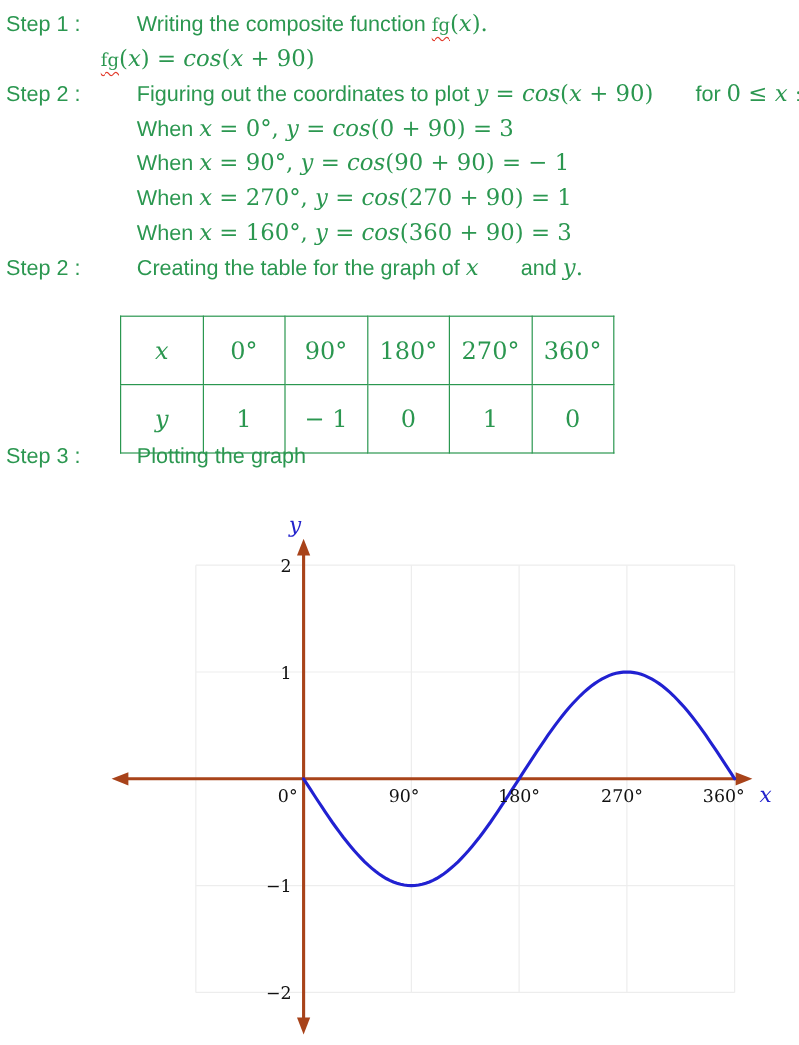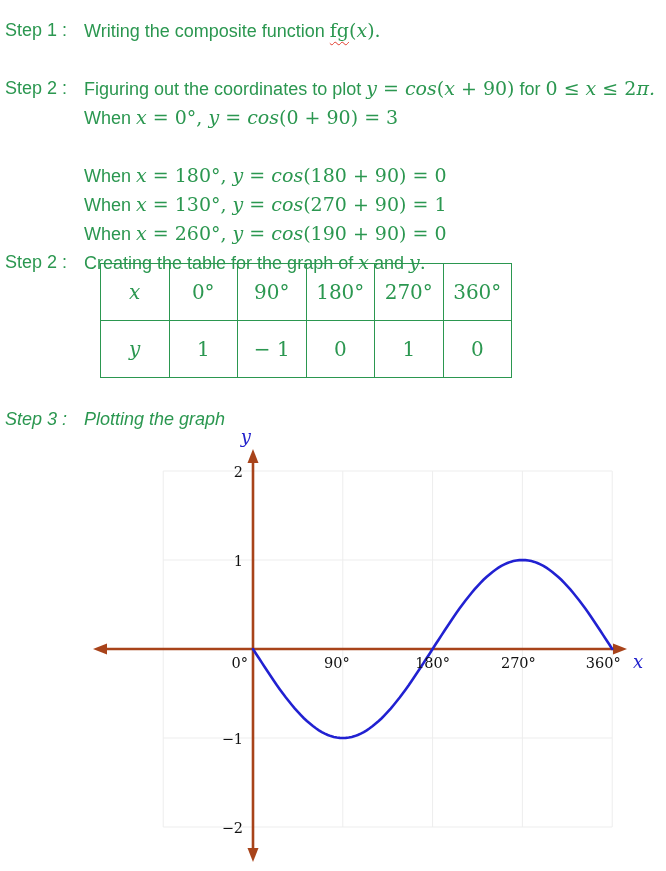--- a/index.html
+++ b/index.html
@@ -2,31 +2,31 @@
 <html style="--green: #2b9750; --squiggle: #e23d2e;"><head>
 <meta charset="utf-8">
 <style>
   * { margin:0; padding:0; box-sizing:border-box; }
   html,body { width:666px; height:871px; background:#ffffff; overflow:hidden; }
   .page {
     position:relative; width:666px; height:871px;
     color:var(--green,#2b9750);
     font-size:18px;
   }
-  .doc { position:absolute; left:0; top:16px; width:666px; }
+  .doc { position:absolute; left:0; top:6px; width:666px; }
   .line { display:flex; height:29px; line-height:29px; white-space:pre; }
   .line .label { flex:0 0 84px; padding-left:5px; font-family:"Liberation Sans",sans-serif; }
-  .seg-s { font-family:"Liberation Sans",sans-serif; }
+  .seg-s { font-family:"Liberation Sans",sans-serif;margin-left:30px; }
   .seg-n { font-family:"DejaVu Serif",serif; font-size:19px; }
   .seg-m { font-family:"DejaVu Serif",serif; font-size:19px; font-style:italic; }
-  .seg-w { font-family:"DejaVu Serif",serif; font-size:19px;
+  .seg-w { font-family:"DejaVu Serif",serif; font-size:15px;
            text-decoration:underline; text-decoration-style:wavy;
            text-decoration-color:var(--squiggle,#e23d2e);
            text-decoration-thickness:1px; text-underline-offset:4px;text-align:center; }
-  .step3 { margin-top:128px;font-style:italic; }
+  .step3 { margin-top:128px; }
   .vtable {
     position:absolute; left:100px; top:263px;
     border-collapse:collapse; table-layout:fixed;
   }
   .vtable td {
     border:1.6px solid var(--green,#2b9750);
     width:68.5px; height:57px; text-align:center; vertical-align:middle;
     font-family:"DejaVu Serif",serif; font-size:20px;
   }
   .vtable td.rl { font-style:italic; }
@@ -36,43 +36,41 @@
 <body>
 
 <div class="page">
   <div class="doc">
     <div class="line">
       <span class="label">Step 1 :</span>
       <span class="content"><span class="seg-s">Writing the composite function </span><span class="seg-w">fg</span><span class="seg-n">(</span><span class="seg-m">x</span><span class="seg-n">).</span></span>
     </div>
     <div class="line">
       <span class="label"></span>
+      <span class="content"><span class="seg-w">fg</span><span class="seg-n">(</span><span class="seg-m">x</span><span class="seg-n">) = </span><span class="seg-m">cos</span><span class="seg-n">(</span><span class="seg-m">x</span><span class="seg-n"> + 90)</span></span>
     </div>
     <div class="line">
       <span class="label">Step 2 :</span>
       <span class="content"><span class="seg-s">Figuring out the coordinates to plot </span><span class="seg-m">y</span><span class="seg-n"> = </span><span class="seg-m">cos</span><span class="seg-n">(</span><span class="seg-m">x</span><span class="seg-n"> + 90)</span><span class="seg-s"> for </span><span class="seg-n">0 ≤ </span><span class="seg-m">x</span><span class="seg-n"> ≤ 2</span><span class="seg-m">π.</span></span>
     </div>
     <div class="line">
       <span class="label"></span>
       <span class="content"><span class="seg-s">When </span><span class="seg-m">x</span><span class="seg-n"> = 0°, </span><span class="seg-m">y</span><span class="seg-n"> = </span><span class="seg-m">cos</span><span class="seg-n">(0 + 90) = 3</span></span>
     </div>
     <div class="line">
       <span class="label"></span>
+      <span class="content"><span class="seg-s">When </span><span class="seg-m">x</span><span class="seg-n"> = 90°, </span><span class="seg-m">y</span><span class="seg-n"> = </span><span class="seg-m">cos</span><span class="seg-n">(90 + 90) = − 1</span></span>
     </div>
     <div class="line">
       <span class="label"></span>
-      <span class="content"><span class="seg-s">When </span><span class="seg-m">x</span><span class="seg-n"> = 180°, </span><span class="seg-m">y</span><span class="seg-n"> = </span><span class="seg-m">cos</span><span class="seg-n">(180 + 90) = 0</span></span>
+      <span class="content"><span class="seg-s">When </span><span class="seg-m">x</span><span class="seg-n"> = 270°, </span><span class="seg-m">y</span><span class="seg-n"> = </span><span class="seg-m">cos</span><span class="seg-n">(270 + 90) = 1</span></span>
     </div>
     <div class="line">
       <span class="label"></span>
-      <span class="content"><span class="seg-s">When </span><span class="seg-m">x</span><span class="seg-n"> = 130°, </span><span class="seg-m">y</span><span class="seg-n"> = </span><span class="seg-m">cos</span><span class="seg-n">(270 + 90) = 1</span></span>
-    </div>
-    <div class="line">
-      <span class="label"></span>
-      <span class="content"><span class="seg-s">When </span><span class="seg-m">x</span><span class="seg-n"> = 260°, </span><span class="seg-m">y</span><span class="seg-n"> = </span><span class="seg-m">cos</span><span class="seg-n">(190 + 90) = 0</span></span>
+      <span class="content"><span class="seg-s">When </span><span class="seg-m">x</span><span class="seg-n"> = 160°, </span><span class="seg-m">y</span><span class="seg-n"> = </span><span class="seg-m">cos</span><span class="seg-n">(360 + 90) = 3</span></span>
     </div>
     <div class="line">
       <span class="label">Step 2 :</span>
       <span class="content"><span class="seg-s">Creating the table for the graph of </span><span class="seg-m">x</span><span class="seg-s"> and </span><span class="seg-m">y</span><span class="seg-n">.</span></span>
     </div>
     <div class="line step3">
       <span class="label">Step 3 :</span>
       <span class="content"><span class="seg-s">Plotting the graph</span></span>
     </div>
   </div>

